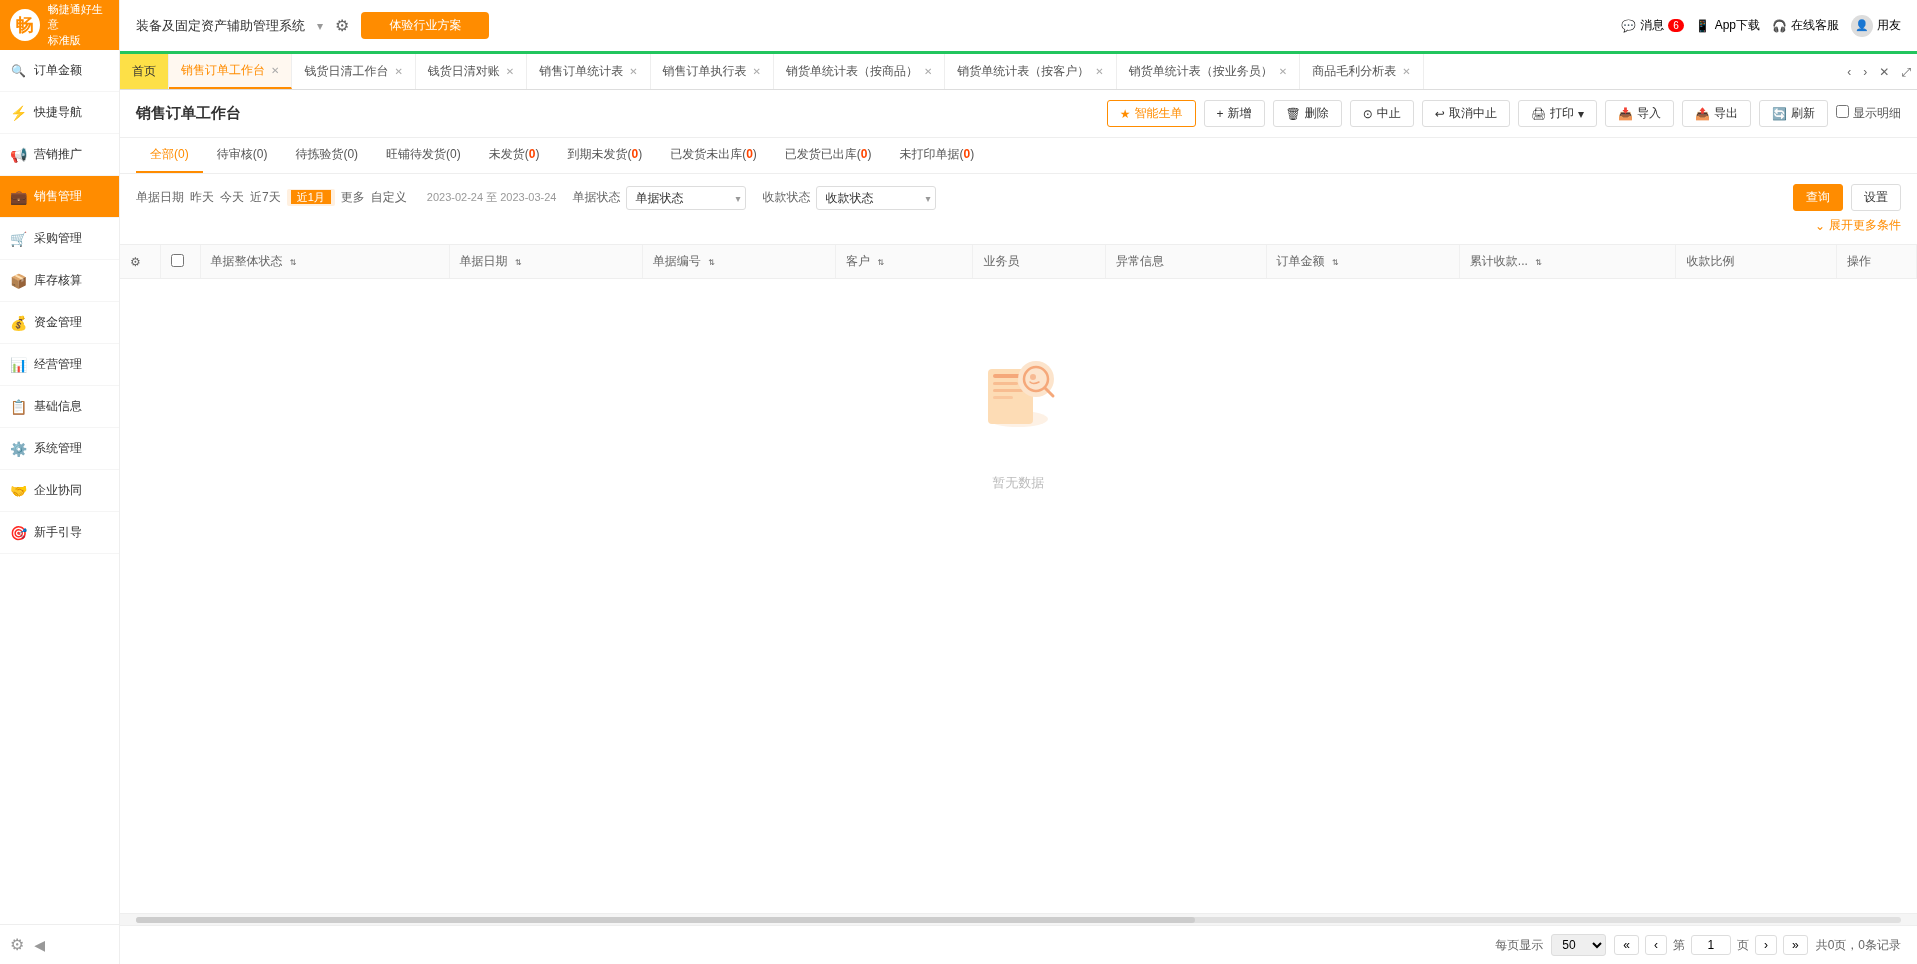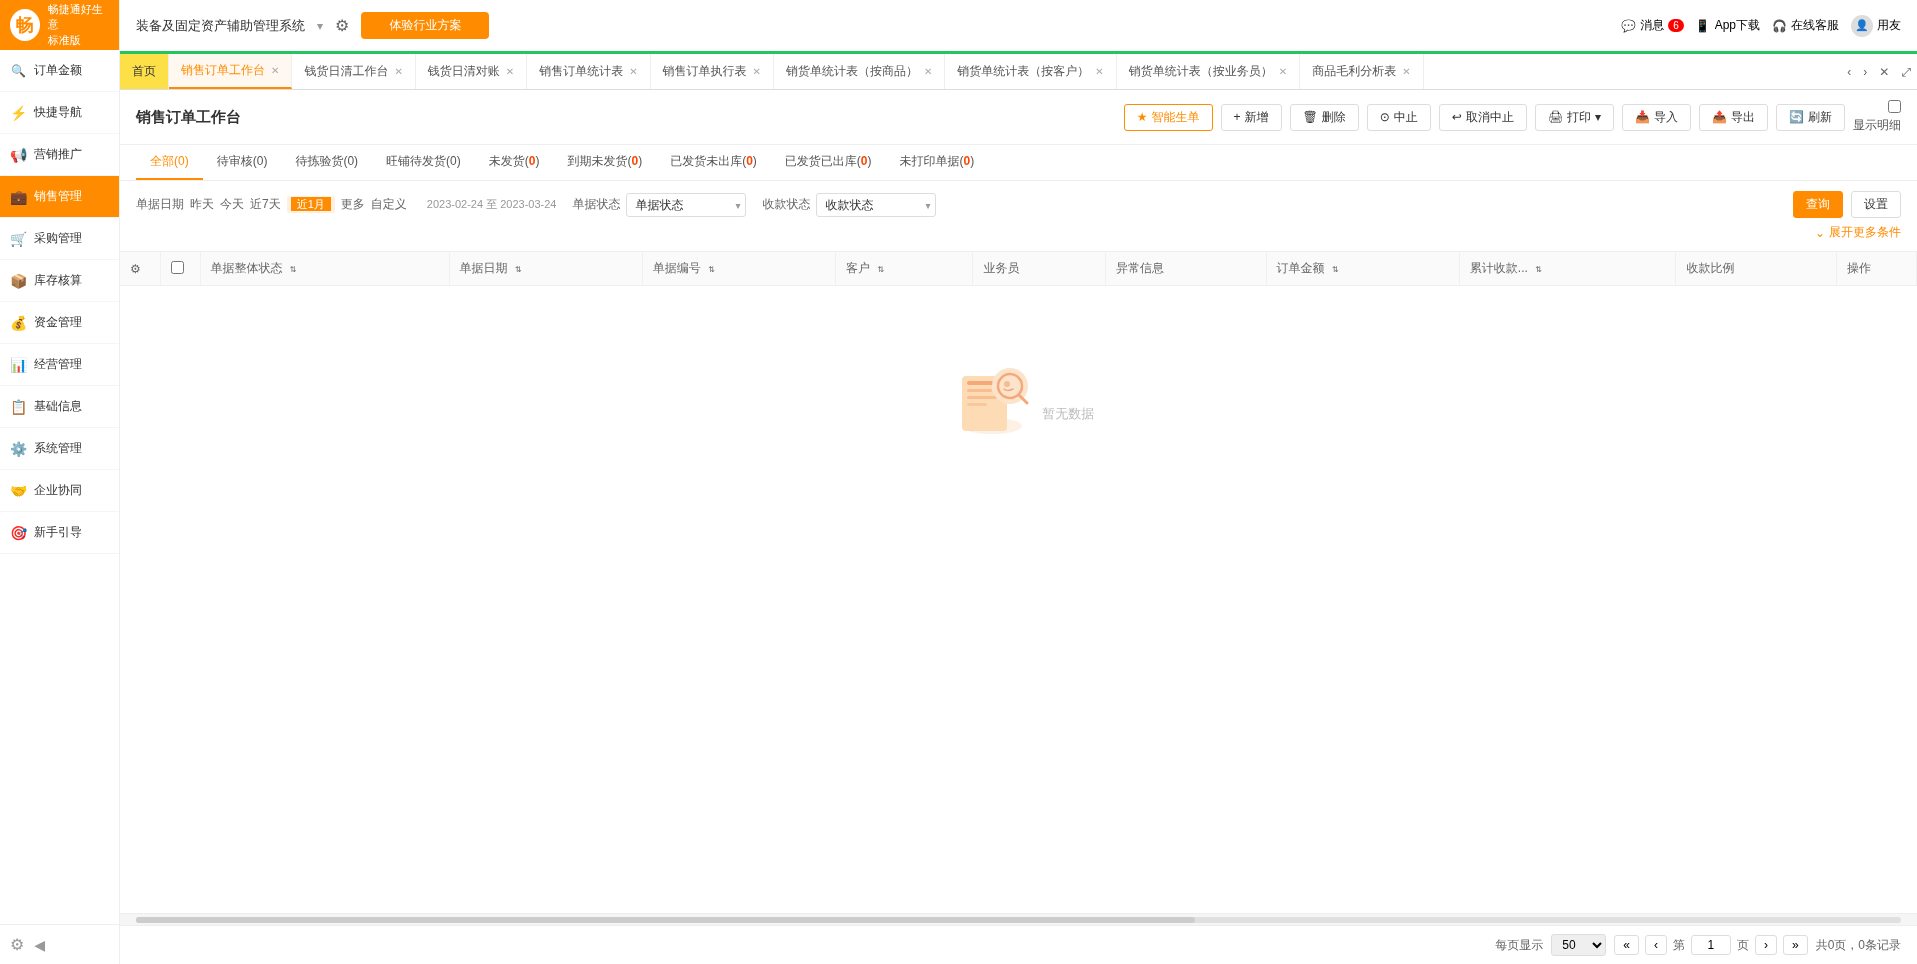--- a/index.html
+++ b/index.html
@@ -42,21 +42,21 @@
     
     .content { flex: 1; overflow-y: auto; background: #f5f5f5; padding: 0; display: flex; flex-direction: column; }
 
     
     .page-header { background: #fff; padding: 10px 16px; display: flex; align-items: center; justify-content: space-between; border-bottom: 1px solid #eee; }
     .page-title { font-size: 15px; font-weight: bold; color: #333; }
     .page-actions { display: flex; gap: 8px; align-items: center; }
     .btn { padding: 4px 12px; border: 1px solid #ddd; background: #fff; cursor: pointer; border-radius: 3px; font-size: 12px; display: flex; align-items: center; gap: 4px; color: #333; }
     .btn-smart { background: #fff; border: 1px solid #ff8c00; color: #ff8c00; }
     .btn-primary { background: #ff8c00; color: #fff; border-color: #ff8c00; }
-    .checkbox-display { display: flex; align-items: flex-end; gap: 4px; font-size: 12px; color: #555; flex-direction: column; }
+    .checkbox-display { display: flex; align-items: flex-start; gap: 4px; font-size: 12px; color: #555; }
 
     
     .subtabs { background: #fff; padding: 0 16px; border-bottom: 1px solid #eee; display: flex; gap: 0; }
     .subtab { padding: 8px 14px; cursor: pointer; font-size: 12px; color: #555; border-bottom: 2px solid transparent; }
     .subtab.active { color: #ff8c00; border-bottom-color: #ff8c00; }
     .subtab .count-badge { color: #ff4500; font-weight: bold; }
 
     
     .filter-area { background: #fff; padding: 10px 16px; border-bottom: 1px solid #eee; }
     .filter-row { display: flex; align-items: center; gap: 16px; flex-wrap: wrap; }
@@ -83,21 +83,21 @@
     
     .table-container { flex: 1; background: #fff; overflow: auto; }
     .data-table { width: 100%; border-collapse: collapse; font-size: 12px; }
     .data-table th { background: #fafafa; border-bottom: 1px solid #eee; border-right: 1px solid #f0f0f0; padding: 8px 10px; color: #666; font-weight: normal; text-align: left; white-space: nowrap; }
     .data-table td { border-bottom: 1px solid #f5f5f5; border-right: 1px solid #f0f0f0; padding: 8px 10px; }
     .data-table th .sort-arrows { display: inline-flex; flex-direction: column; margin-left: 4px; font-size: 8px; line-height: 1; }
     .checkbox-col { width: 40px; text-align: center; }
     .action-col { width: 80px; }
 
     
-    .empty-state { display: flex; flex-direction: row; align-items: center; justify-content: center; padding: 60px 0; flex: 1; background: #fff; }
+    .empty-state { display: flex; flex-direction: column; align-items: center; justify-content: center; padding: 60px 0; flex: 1; background: #fff; }
     .empty-icon { font-size: 80px; color: #ffcc99; margin-bottom: 16px; }
     .empty-text { color: #bbb; font-size: 13px; }
 
     
     .footer { background: #fff; border-top: 1px solid #eee; padding: 8px 16px; display: flex; align-items: center; justify-content: flex-end; gap: 8px; font-size: 12px; color: #666; }
     .pagination { display: flex; align-items: center; gap: 6px; }
     .page-size-select { border: 1px solid #ddd; border-radius: 3px; padding: 2px 6px; font-size: 12px; }
     .page-btn { padding: 2px 8px; border: 1px solid #ddd; border-radius: 3px; cursor: pointer; background: #fff; font-size: 12px; }
     .page-input { width: 40px; border: 1px solid #ddd; border-radius: 3px; padding: 2px 4px; text-align: center; font-size: 12px; }
     .scrollbar-area { height: 12px; background: #f5f5f5; border-top: 1px solid #eee; display: flex; align-items: center; padding: 0 16px; }

